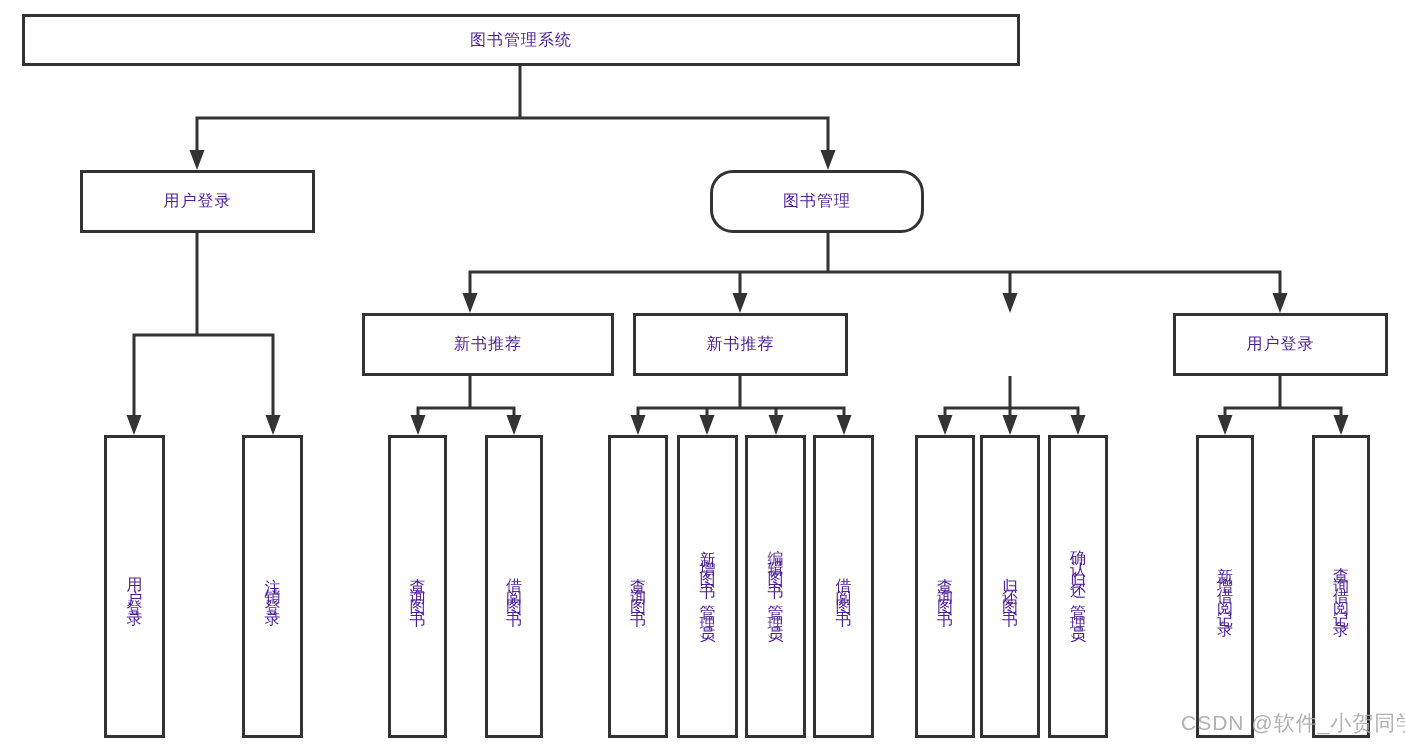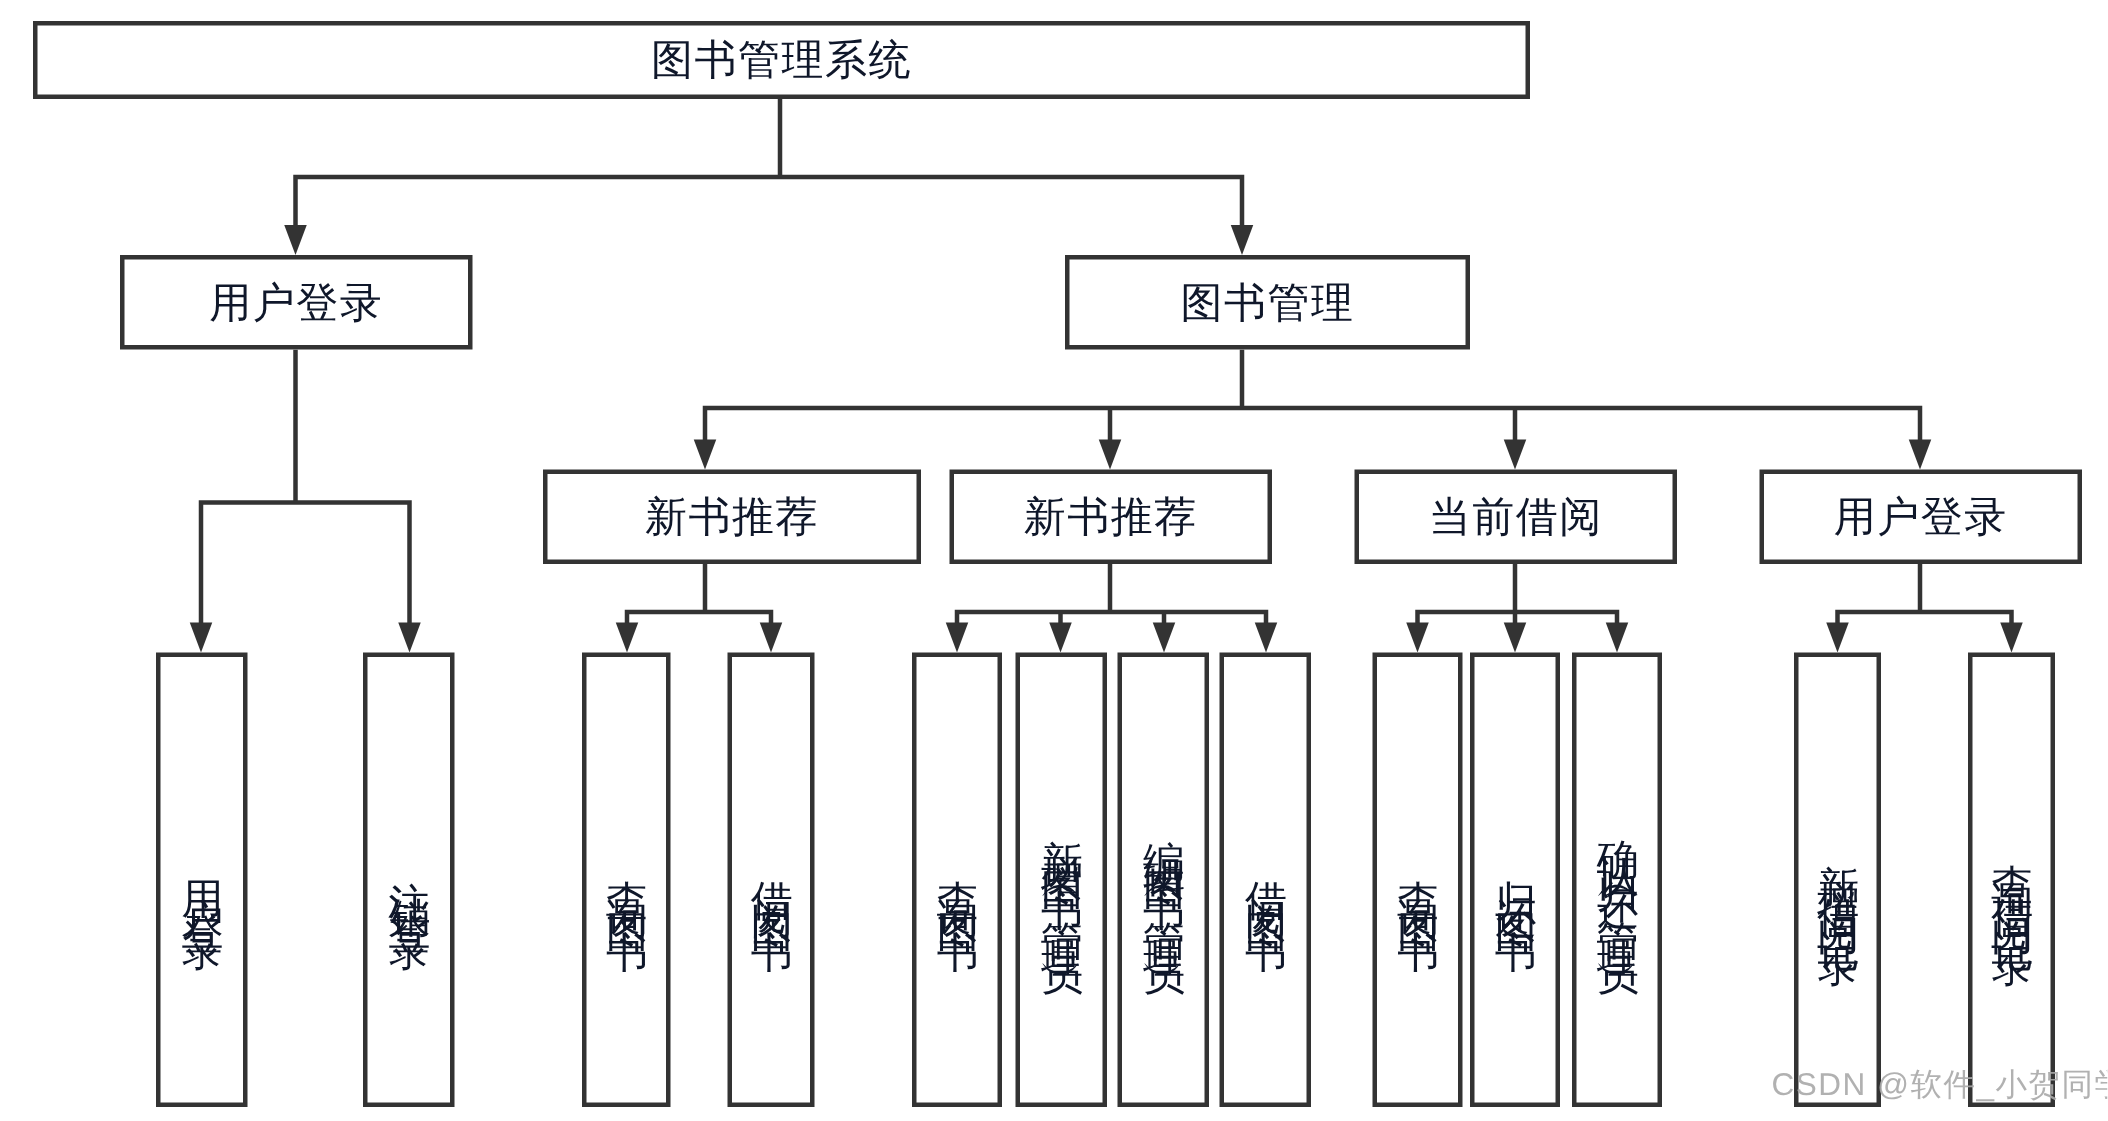--- a/index.html
+++ b/index.html
@@ -19,22 +19,22 @@
     z-index: 1;
   }
   .box {
     position: absolute;
     box-sizing: border-box;
     border: 3px solid #333333;
     background: #ffffff;
     display: flex;
     align-items: center;
     justify-content: center;
-    font-size: 28px;
-    color: #0f172a;
+    font-size: 16px;
+    color: #4c1d95;
     z-index: 2;
   }
   .hlabel { letter-spacing: 1px; white-space: nowrap; }
   .vbox .vlabel {
     writing-mode: vertical-rl;
     text-orientation: mixed;
     letter-spacing: 11px;
     line-height: 1;
     white-space: nowrap;
   }
@@ -97,32 +97,29 @@
     </g>
   </svg>
 
   <div class="box" style="left:22px; top:14px; width:998px; height:52px;">
     <span class="hlabel">图书管理系统</span>
   </div>
 
   <div class="box" style="left:80px; top:170px; width:235px; height:63px;">
     <span class="hlabel">用户登录</span>
   </div>
-  <div class="box" style="left:710px; top:170px; width:270px; height:63px;">
+  <div class="box" style="left:710px; top:170px; width:214px; height:63px;border-radius:23px;">
     <span class="hlabel">图书管理</span>
   </div>
 
   <div class="box" style="left:362px; top:313px; width:252px; height:63px;">
     <span class="hlabel">新书推荐</span>
   </div>
   <div class="box" style="left:633px; top:313px; width:215px; height:63px;">
     <span class="hlabel">新书推荐</span>
-  </div>
-  <div class="box" style="left:903px; top:313px; width:215px; height:63px;">
-    <span class="hlabel">当前借阅</span>
   </div>
   <div class="box" style="left:1173px; top:313px; width:215px; height:63px;">
     <span class="hlabel">用户登录</span>
   </div>
 
   <div class="box vbox" style="left:104px; top:435px; width:61px; height:303px;">
     <span class="vlabel">用户登录</span>
   </div>
   <div class="box vbox" style="left:242px; top:435px; width:61px; height:303px;">
     <span class="vlabel">注销登录</span>

